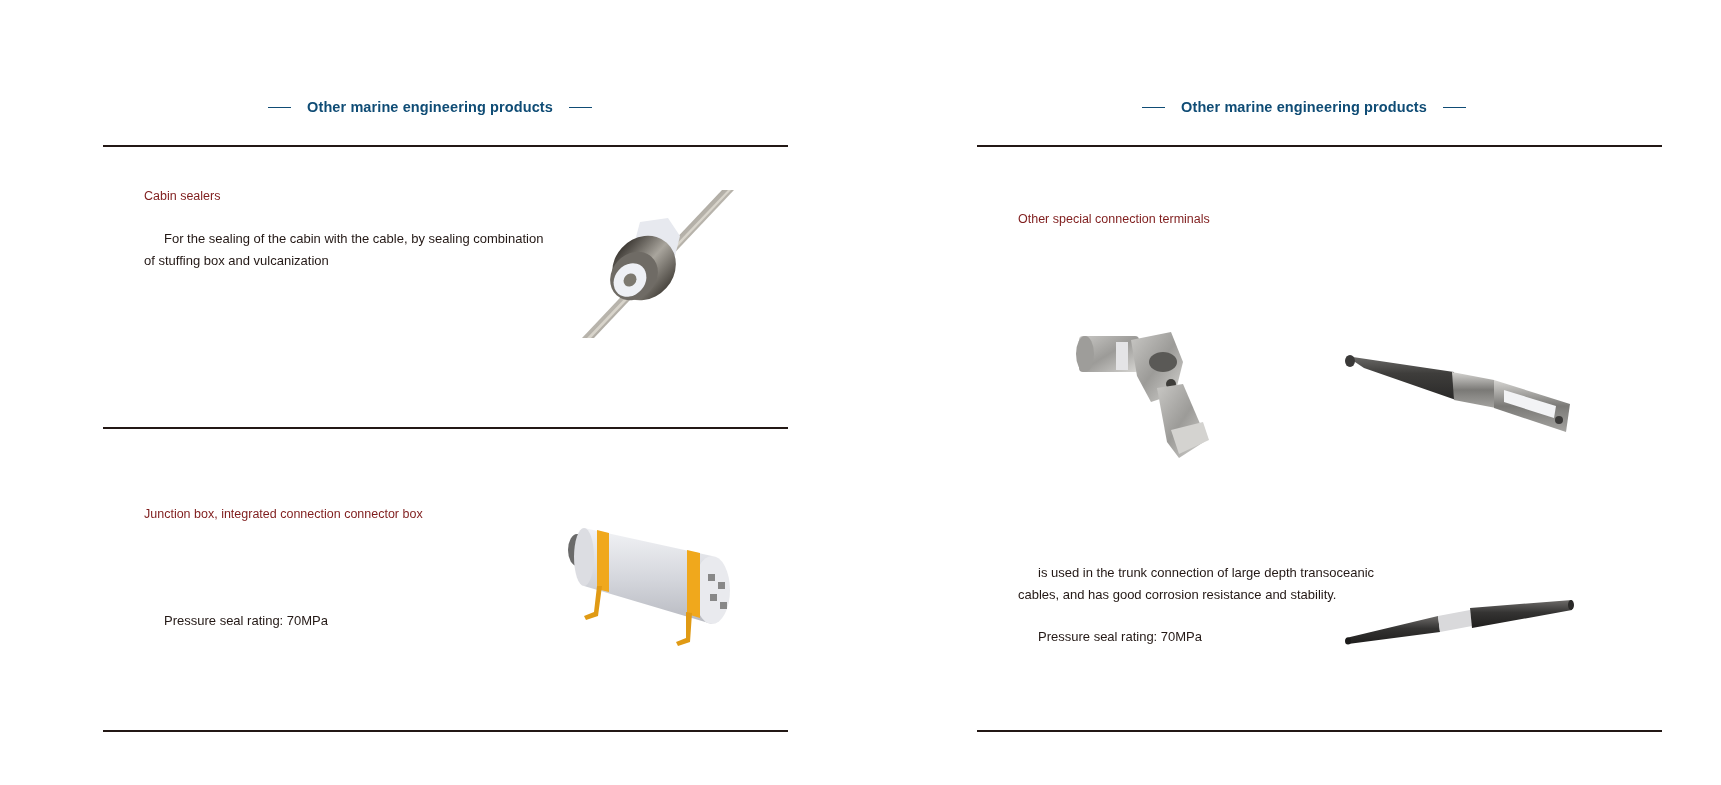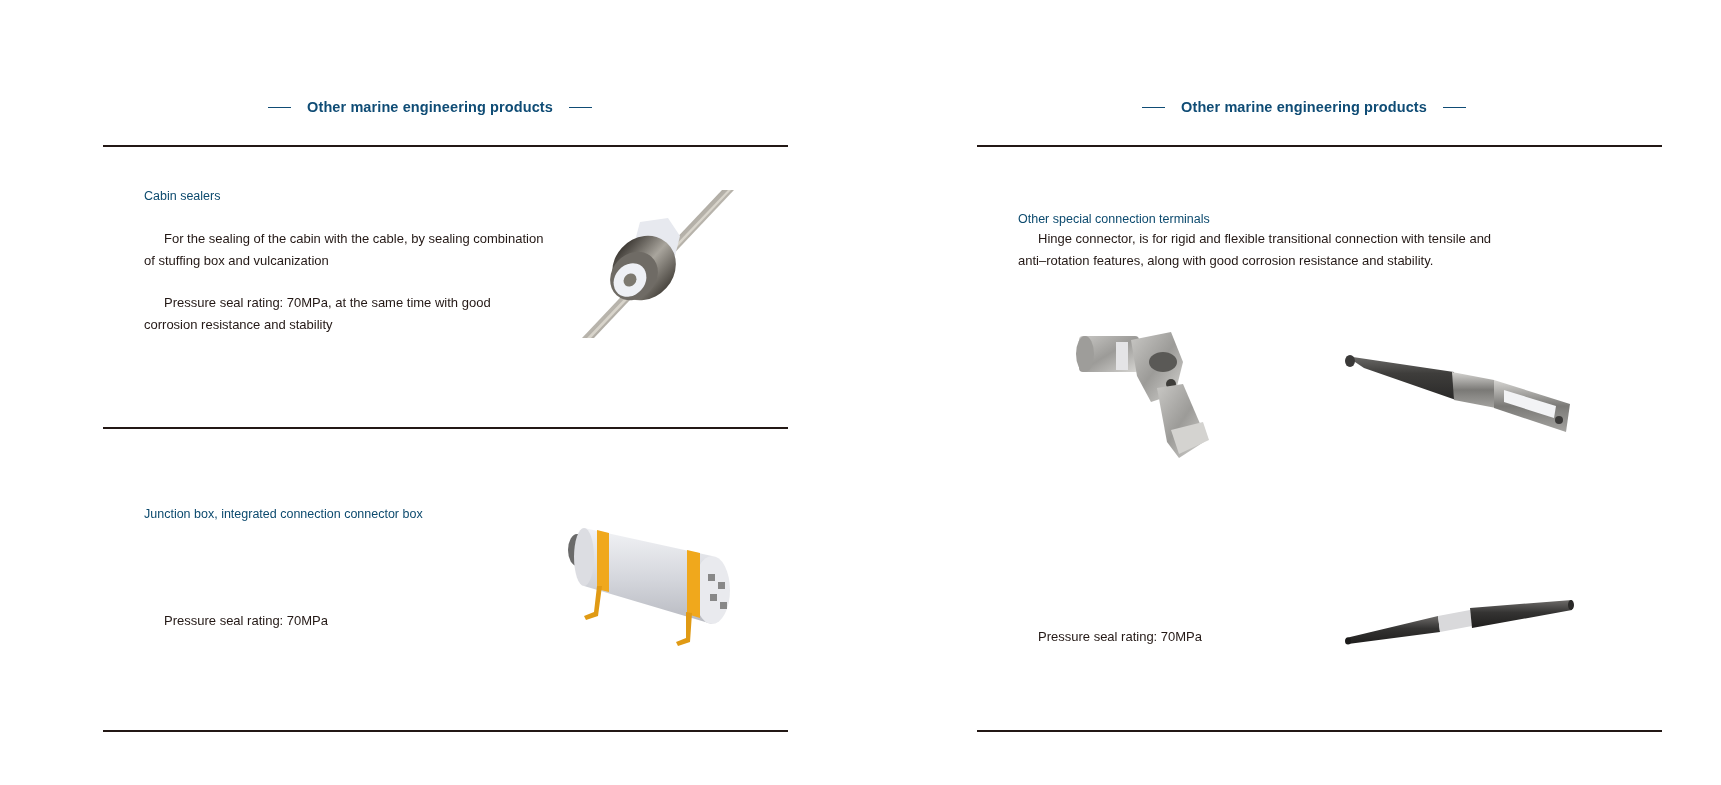--- a/index.html
+++ b/index.html
@@ -6,41 +6,40 @@
   body { width:1721px; height:785px; position:relative; overflow:hidden;
          font-family:"Liberation Sans", sans-serif; color:#231815; }
   .page { position:absolute; top:0; width:860px; height:785px; }
   .page.left { left:0; }
   .page.right { left:874px; }
   .header { position:absolute; top:94px; left:0; width:860px; text-align:center; }
   .header-inner { display:inline-flex; align-items:center; gap:16px; }
   .dash { width:23px; height:1.5px; background:#0f4c75; display:inline-block; }
   .header-title { font-weight:bold; font-size:14.5px; color:#0f4c75; letter-spacing:0.1px; }
   .rule { position:absolute; height:1.5px; background:#231815; }
-  .sec-title { position:absolute; font-size:12.5px; color:#0c4a6e; }
+  .sec-title { position:absolute; font-size:12.5px; color:#7f1d1d; }
   .para { position:absolute; font-size:13px; line-height:21.5px; color:#231815; }
   .para .indent { display:inline-block; width:20px; }
   .img { position:absolute; }
 </style>
 </head>
 <body>
 
 <div class="page left">
   <div class="header">
     <div class="header-inner">
       <span class="dash"></span>
       <span class="header-title">Other marine engineering products</span>
       <span class="dash"></span>
     </div>
   </div>
   <div class="rule" style="left:103px; top:145px; width:685px;"></div>
 
   <div class="sec-title" style="left:144px; top:189px;">Cabin sealers</div>
   <div class="para" style="left:144px; top:228px; width:400px;"><span class="indent"></span><span>For the sealing of the cabin with the cable, by sealing combination of stuffing box and vulcanization</span></div>
-  <div class="para" style="left:144px; top:292px; width:400px;"><span class="indent"></span><span>Pressure seal rating: 70MPa, at the same time with good corrosion resistance and stability</span></div>
   <svg class="img" style="left:582px; top:190px;" width="155" height="148" viewBox="0 0 155 148">
     <defs>
       <linearGradient id="rod" x1="0" y1="0" x2="1" y2="1">
         <stop offset="0" stop-color="#5d5a55"></stop>
           <stop offset="0.5" stop-color="#b8b4ac"></stop>
           <stop offset="1" stop-color="#6b6760"></stop>
       </linearGradient>
       <linearGradient id="metal" x1="0" y1="0" x2="1" y2="0">
         <stop offset="0" stop-color="#3e3a35"></stop>
           <stop offset="0.5" stop-color="#a9a59d"></stop>
@@ -89,21 +88,20 @@
   <div class="header">
     <div class="header-inner">
       <span class="dash"></span>
       <span class="header-title">Other marine engineering products</span>
       <span class="dash"></span>
     </div>
   </div>
   <div class="rule" style="left:103px; top:145px; width:685px;"></div>
 
   <div class="sec-title" style="left:144px; top:189px;margin-top:23px;">Other special connection terminals</div>
-  <div class="para" style="left:144px; top:228px; width:490px;"><span class="indent"></span><span>Hinge connector, is for rigid and flexible transitional connection with tensile and anti–rotation features, along with good corrosion resistance and stability.</span></div>
 
   <svg class="img" style="left:197px; top:322px;" width="150" height="140" viewBox="0 0 150 140">
     <defs>
       <linearGradient id="steel" x1="0" y1="0" x2="1" y2="1">
         <stop offset="0" stop-color="#c9c8c5"></stop>
           <stop offset="0.5" stop-color="#9c9b98"></stop>
           <stop offset="1" stop-color="#d8d7d4"></stop>
       </linearGradient>
     </defs>
     <rect x="8" y="14" width="60" height="36" rx="4" fill="url(#steel)"></rect>
@@ -129,20 +127,21 @@
       </linearGradient>
     </defs>
     <polygon points="2,6 110,22 112,50 20,18" fill="url(#dark)"></polygon>
     <ellipse cx="6" cy="11" rx="5" ry="6" fill="#3a3938"></ellipse>
     <polygon points="108,22 150,30 152,58 110,50" fill="url(#chrome)"></polygon>
     <polygon points="150,30 226,54 222,82 150,58" fill="url(#chrome)"></polygon>
     <polygon points="160,40 212,56 210,68 160,52" fill="#f2f3f5"></polygon>
     <circle cx="215" cy="70" r="4" fill="#3a3938"></circle>
   </svg>
 
+  <div class="para" style="left:144px; top:562px; width:360px;"><span class="indent"></span><span>is used in the trunk connection of large depth transoceanic cables, and has good corrosion resistance and stability.</span></div>
   <div class="para" style="left:144px; top:626px; width:360px;"><span class="indent"></span><span>Pressure seal rating: 70MPa</span></div>
   <svg class="img" style="left:470px; top:598px;" width="230" height="48" viewBox="0 0 230 48">
     <defs>
       <linearGradient id="dark2" x1="0" y1="0" x2="0" y2="1">
         <stop offset="0" stop-color="#6e6c6a"></stop>
           <stop offset="0.45" stop-color="#343332"></stop>
           <stop offset="1" stop-color="#1f1e1d"></stop>
       </linearGradient>
     </defs>
     <polygon points="2,40 94,18 96,34 4,46" fill="url(#dark2)"></polygon>

